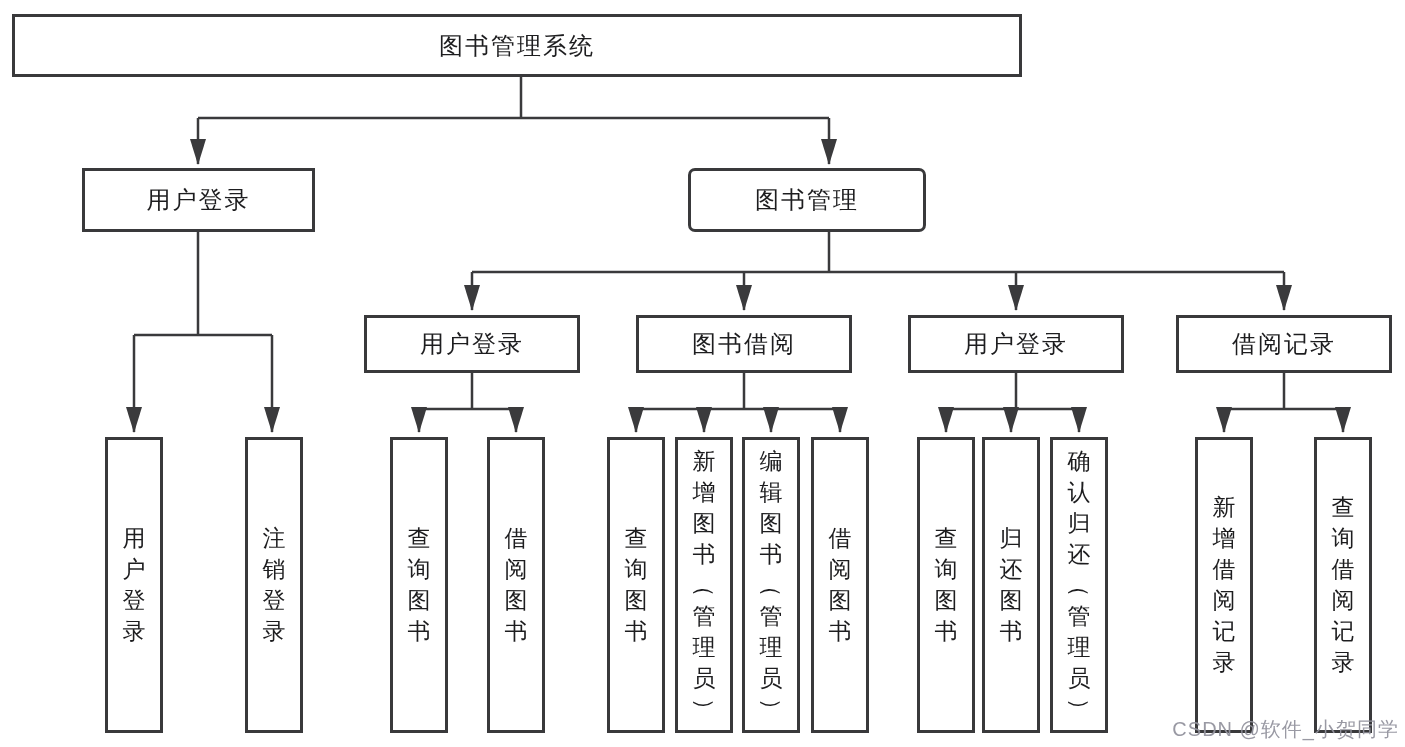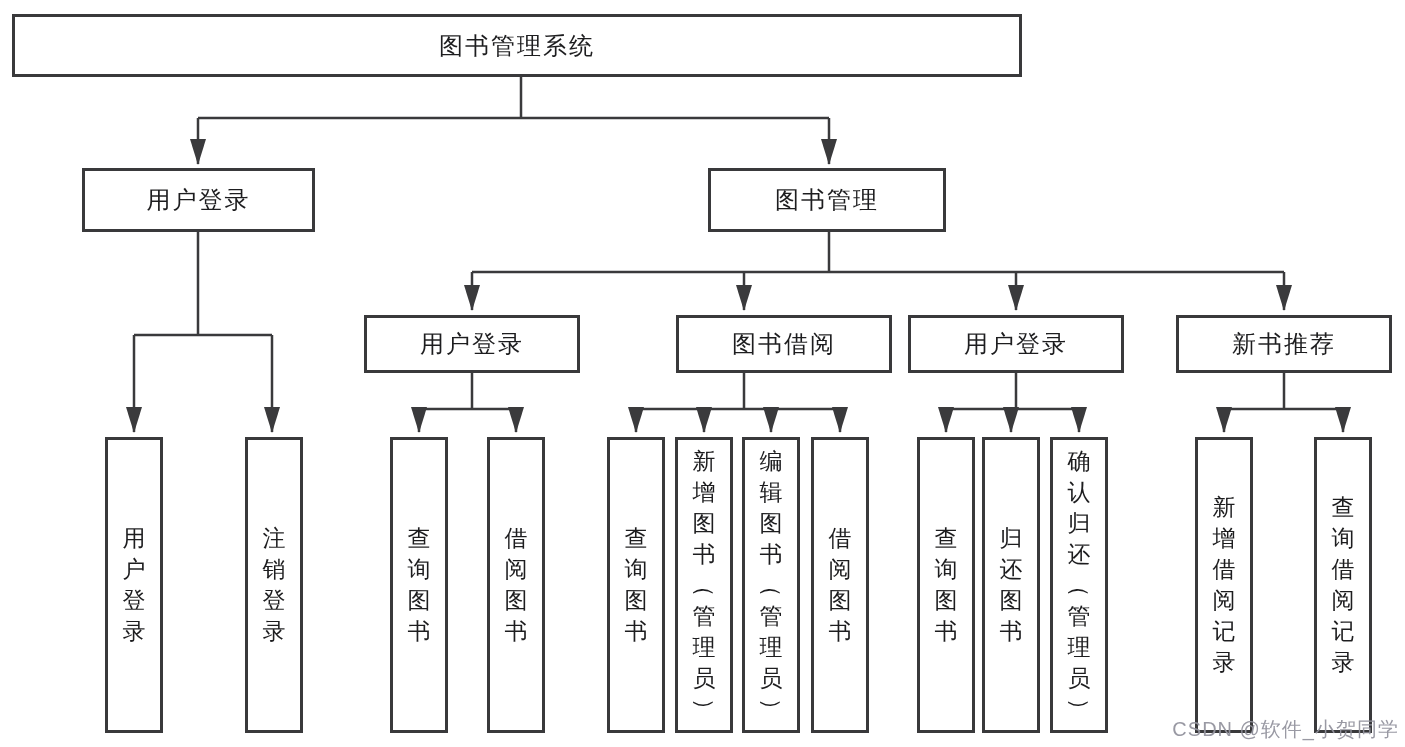--- a/index.html
+++ b/index.html
@@ -69,26 +69,26 @@
 
       <path d="M1284,373 L1284,409 M1224,409 L1343,409"></path>
       <path d="M1224,409 L1224,432" marker-end="url(#arrowDown)"></path>
       <path d="M1343,409 L1343,432" marker-end="url(#arrowDown)"></path>
     </g>
   </svg>
 
   <div class="node" style="left:12px;top:14px;width:1010px;height:63px;">图书管理系统</div>
 
   <div class="node" style="left:82px;top:168px;width:233px;height:64px;">用户登录</div>
-  <div class="node" style="left:708px;top:168px;width:238px;height:64px;">图书管理</div>
+  <div class="node" style="left:688px;top:168px;width:238px;height:64px;border-radius:7px;">图书管理</div>
 
   <div class="node" style="left:364px;top:315px;width:216px;height:58px;">用户登录</div>
-  <div class="node" style="left:636px;top:315px;width:216px;height:58px;margin-left:40px;">图书借阅</div>
+  <div class="node" style="left:636px;top:315px;width:216px;height:58px;">图书借阅</div>
   <div class="node" style="left:908px;top:315px;width:216px;height:58px;">用户登录</div>
-  <div class="node" style="left:1176px;top:315px;width:216px;height:58px;">新书推荐</div>
+  <div class="node" style="left:1176px;top:315px;width:216px;height:58px;">借阅记录</div>
 
   <div class="vnode" style="left:105px;top:437px;width:58px;height:296px;">
       <span class="vch">用</span>
       <span class="vch">户</span>
       <span class="vch">登</span>
       <span class="vch">录</span>
     </div>
   <div class="vnode" style="left:245px;top:437px;width:58px;height:296px;">
       <span class="vch">注</span>
       <span class="vch">销</span>

